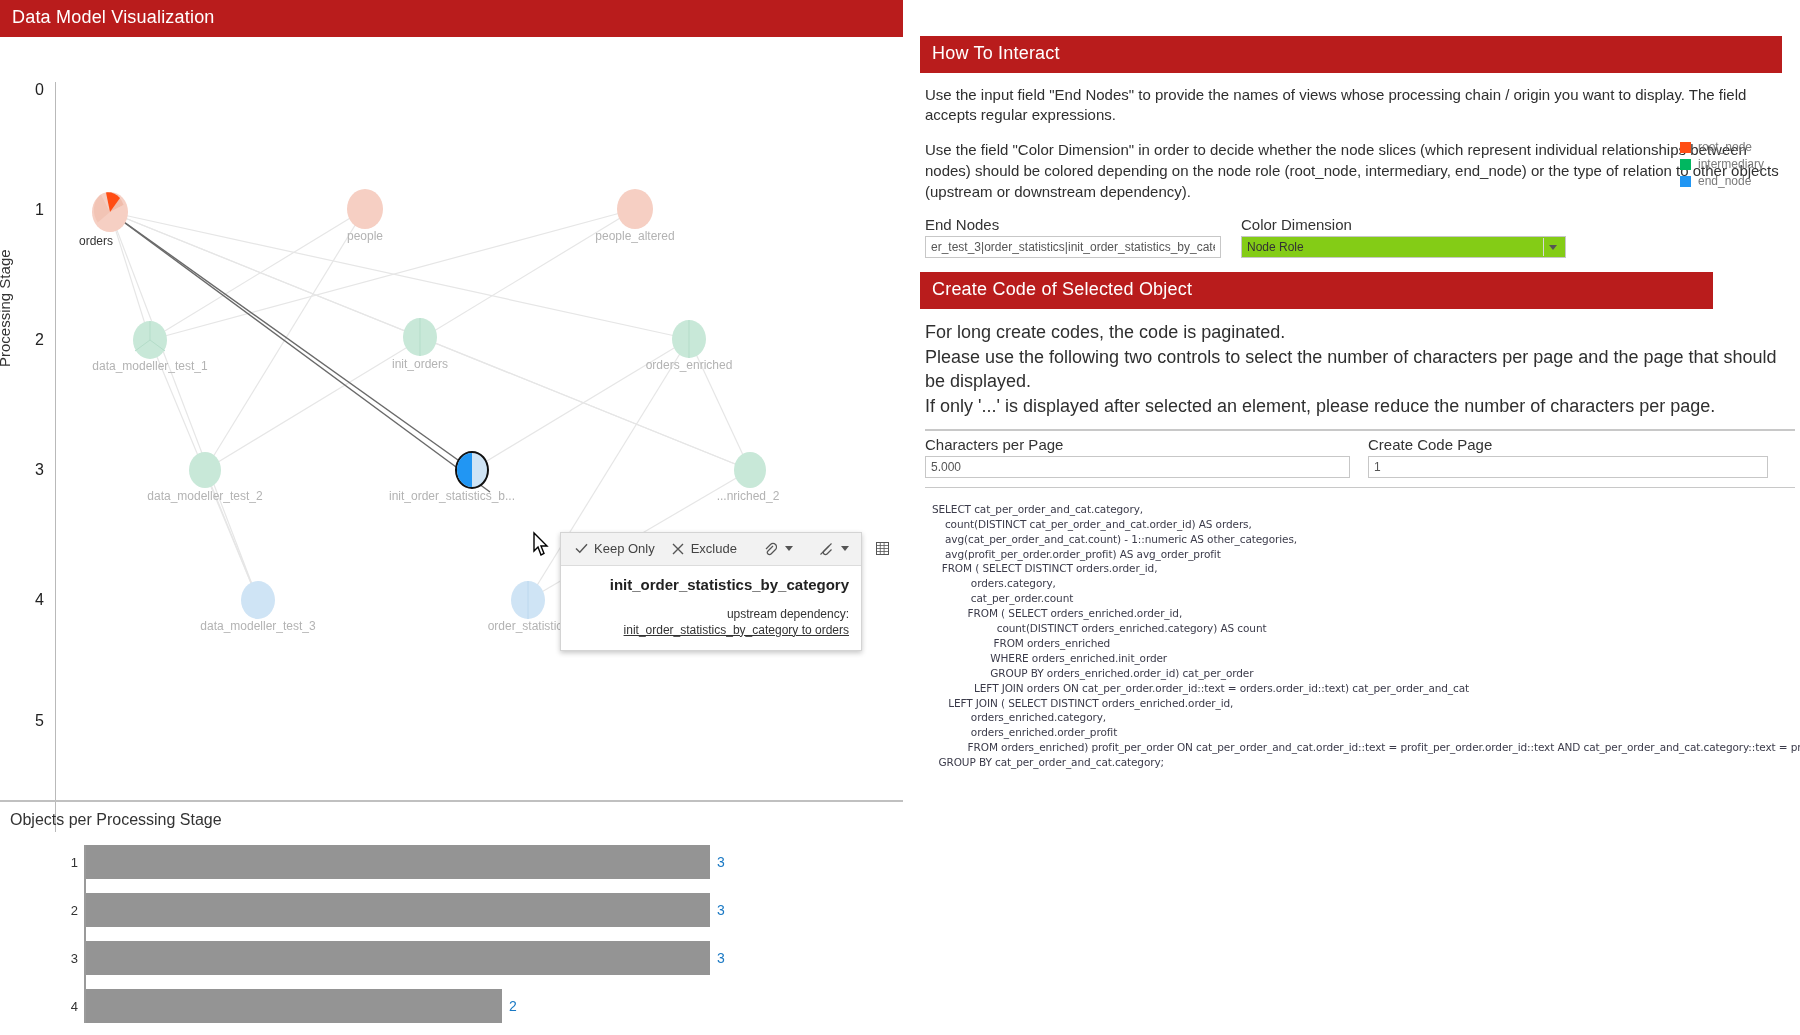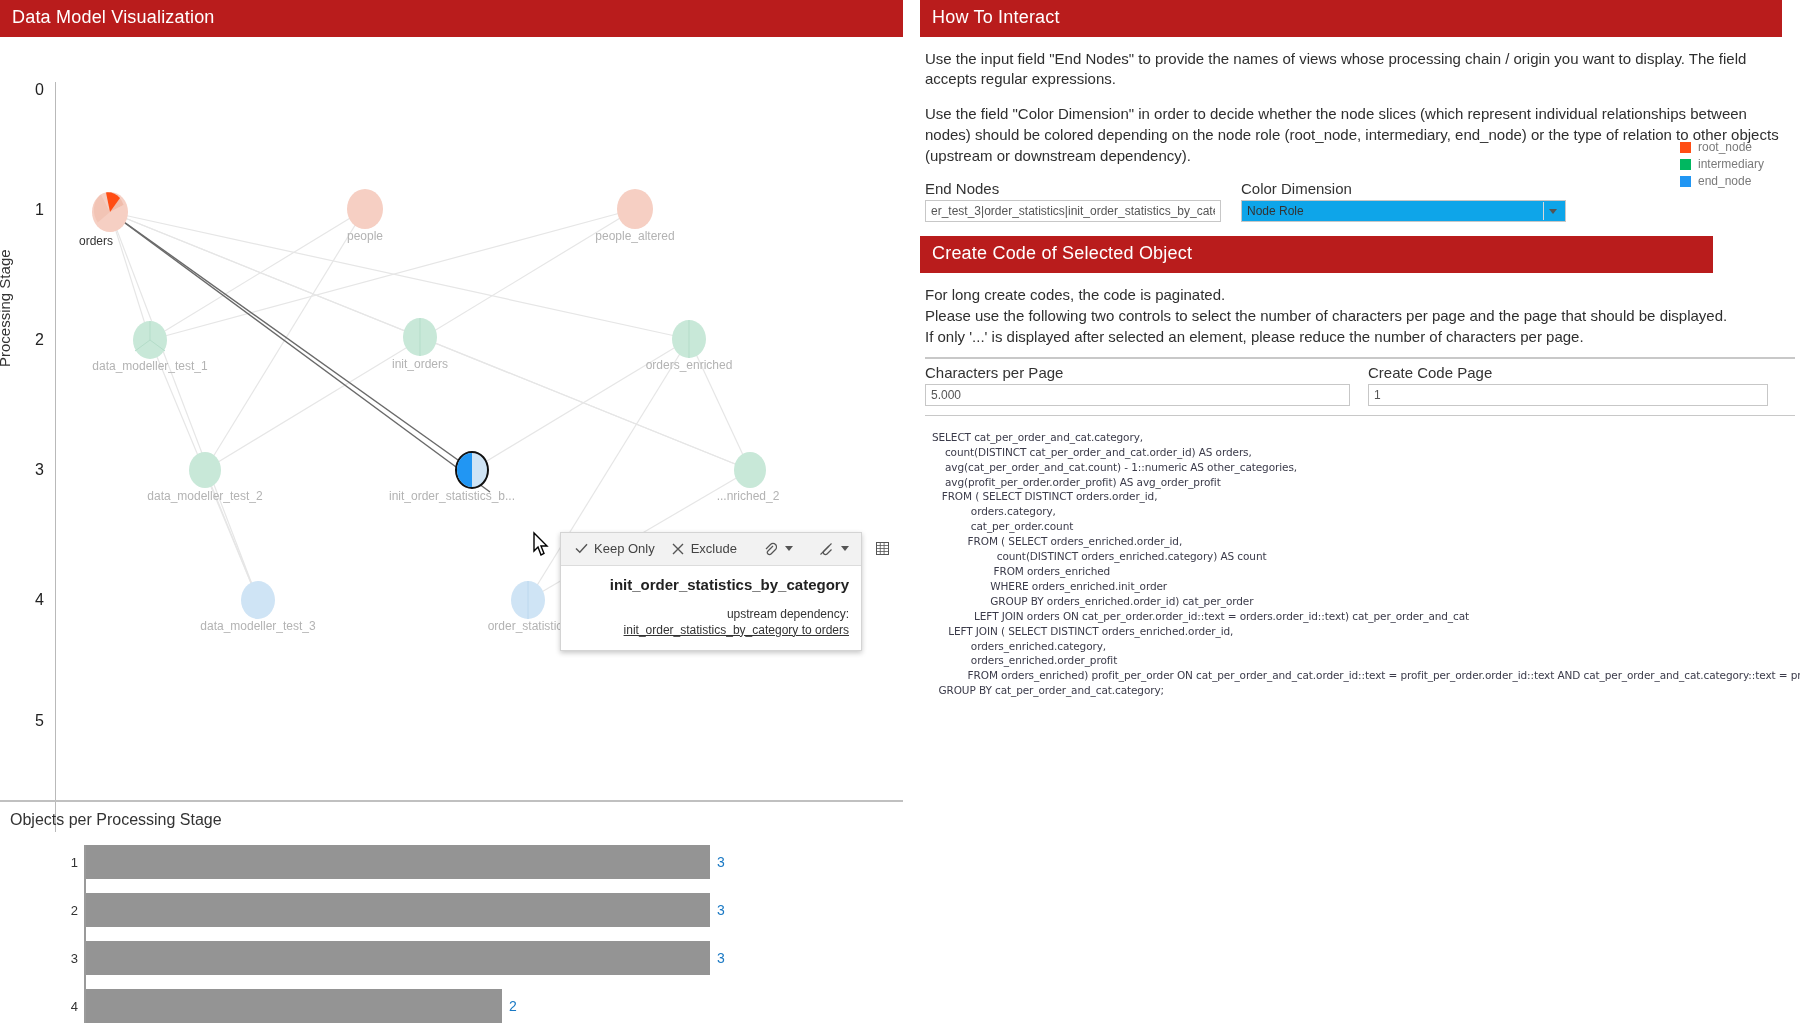--- a/index.html
+++ b/index.html
@@ -85,49 +85,49 @@
   #bar-title{font-size:16px;color:#333;padding:6px 0 0 10px;}
   #bar-area{position:relative;margin-top:16px;height:185px;}
   #bar-axis{position:absolute;left:84px;top:0;width:2px;height:178px;background:#9a9a9a;}
   .bar-row{position:absolute;left:0;height:34px;display:flex;align-items:center;}
   .bar-tick{width:78px;text-align:right;font-size:13px;color:#333;padding-right:6px;}
   .bar-rect{height:34px;background:#949494;margin-left:2px;}
   .bar-val{font-size:14px;color:#1a79c4;margin-left:7px;}
 
   
   #right-col{position:absolute;left:920px;top:0;width:880px;height:1035px;}
-  #howto-title{width:862px;box-sizing:border-box;}
+  #howto-title{width:862px;box-sizing:border-box;margin-top:36px;}
   .body-text{font-size:15px;color:#2f2f2f;line-height:1.38;}
   #howto-body{padding:12px 10px 0 5px;width:855px;}
   #howto-body p{margin:0 0 14px 0;}
 
   .field-row{display:flex;gap:10px;margin-top:4px;padding-left:5px;}
   .field-label{font-size:15px;color:#333;margin-bottom:3px;}
   .text-input{
     box-sizing:border-box;height:22px;border:1px solid #c7c7c7;background:#fff;
     font-size:12px;color:#555;padding:2px 5px;font-family:"Liberation Sans",sans-serif;
     outline:none;
   }
   .select-box{
-    box-sizing:border-box;height:22px;border:1px solid #c7c7c7;background:#0ea5e9;
+    box-sizing:border-box;height:22px;border:1px solid #c7c7c7;background:#84cc16;
     font-size:12px;color:#333;padding:2px 5px;display:flex;align-items:center;
     justify-content:space-between;
   }
   .sel-arrow{
     width:16px;height:18px;border-left:1px solid #d8d8d8;display:flex;
     align-items:center;justify-content:center;
   }
 
   #legend{position:absolute;left:760px;top:140px;width:180px;}
   .legend-row{display:flex;align-items:center;gap:7px;margin-bottom:3px;}
   .legend-swatch{width:11px;height:11px;display:block;}
   .legend-label{font-size:12px;color:#7a7a7a;}
 
   #code-title{width:793px;box-sizing:border-box;margin-top:14px;}
-  #code-intro{padding:12px 5px 0 5px;font-size:15px;color:#2f2f2f;line-height:1.33;}
+  #code-intro{padding:12px 5px 0 5px;font-size:18px;color:#2f2f2f;line-height:1.33;}
   #code-intro div{margin-bottom:1px;}
   #code-hr{height:2px;background:#c8c8c8;margin:10px 5px 0 5px;}
 
   #code-fields{display:flex;gap:12px;padding:5px 5px 0 5px;}
   #code-hr2{height:1px;background:#c8c8c8;margin:9px 5px 0 5px;}
 
   #sql{
     white-space:pre;
     font-family:"DejaVu Sans", sans-serif;
     font-size:10.5px;

